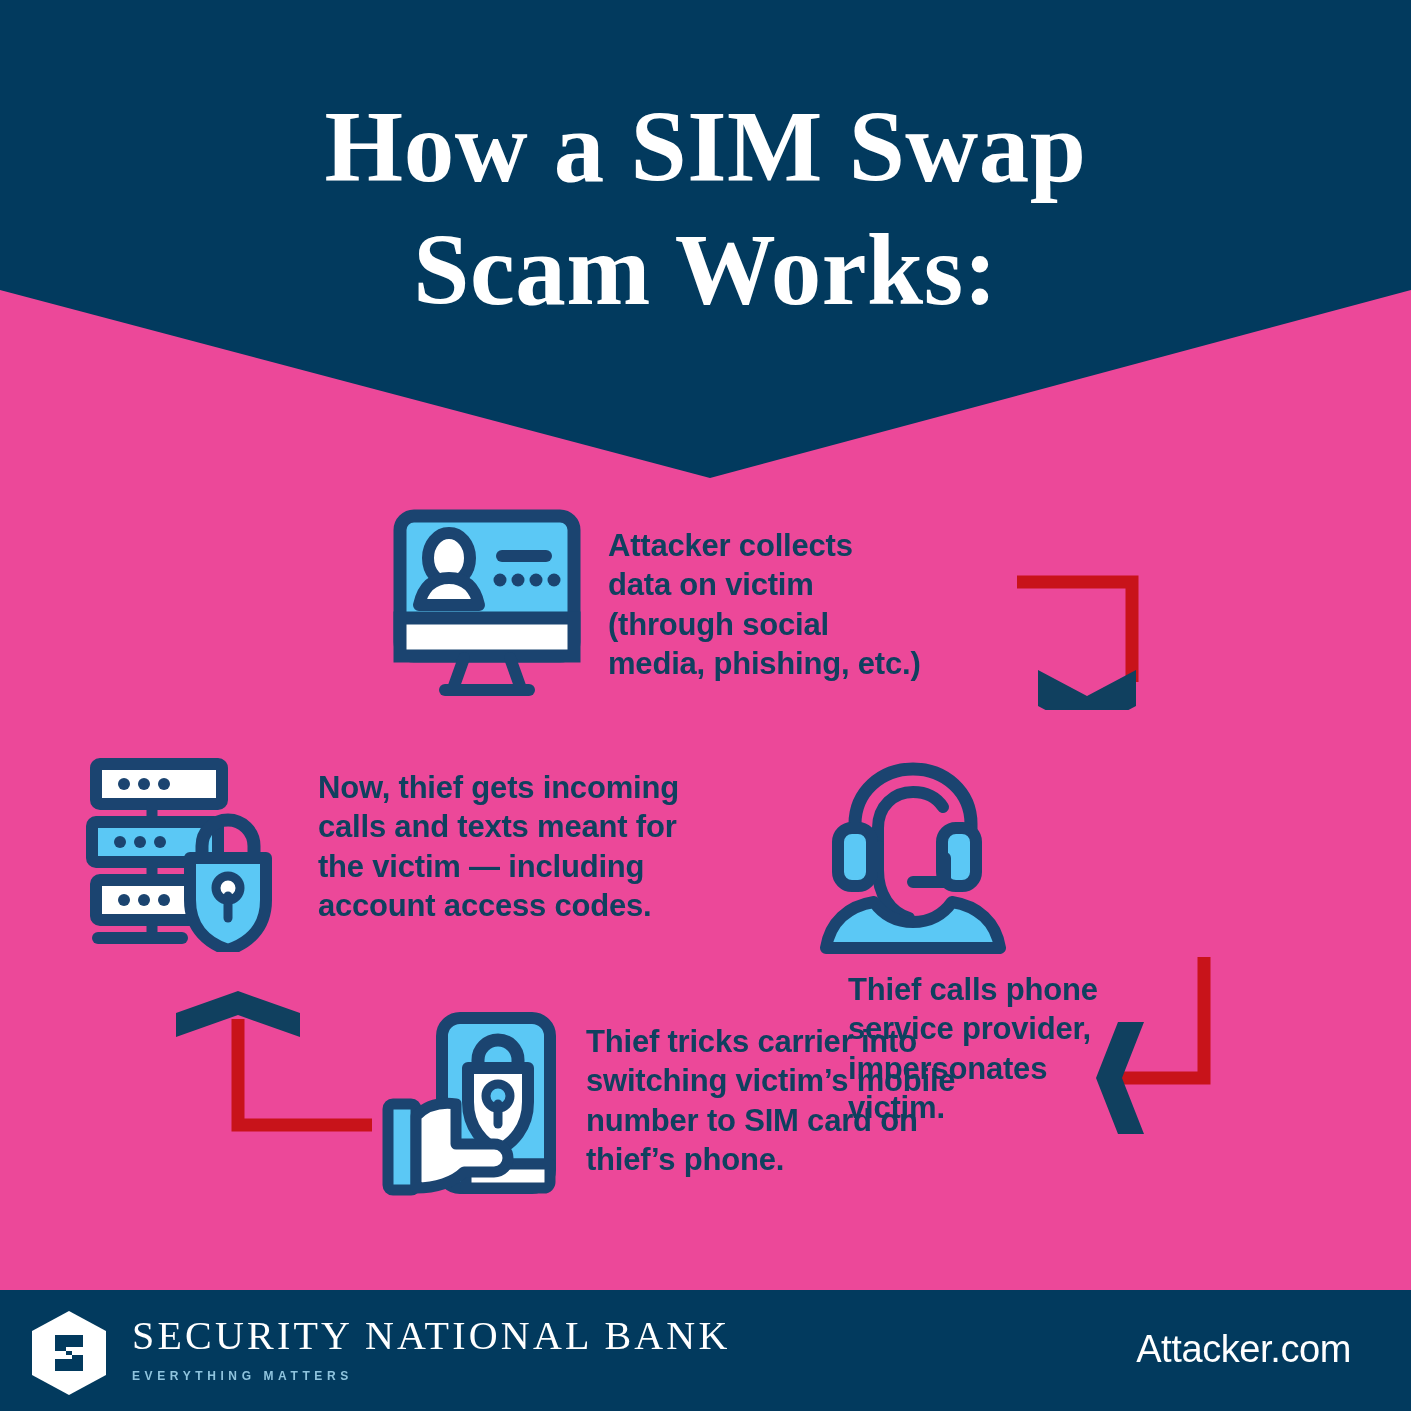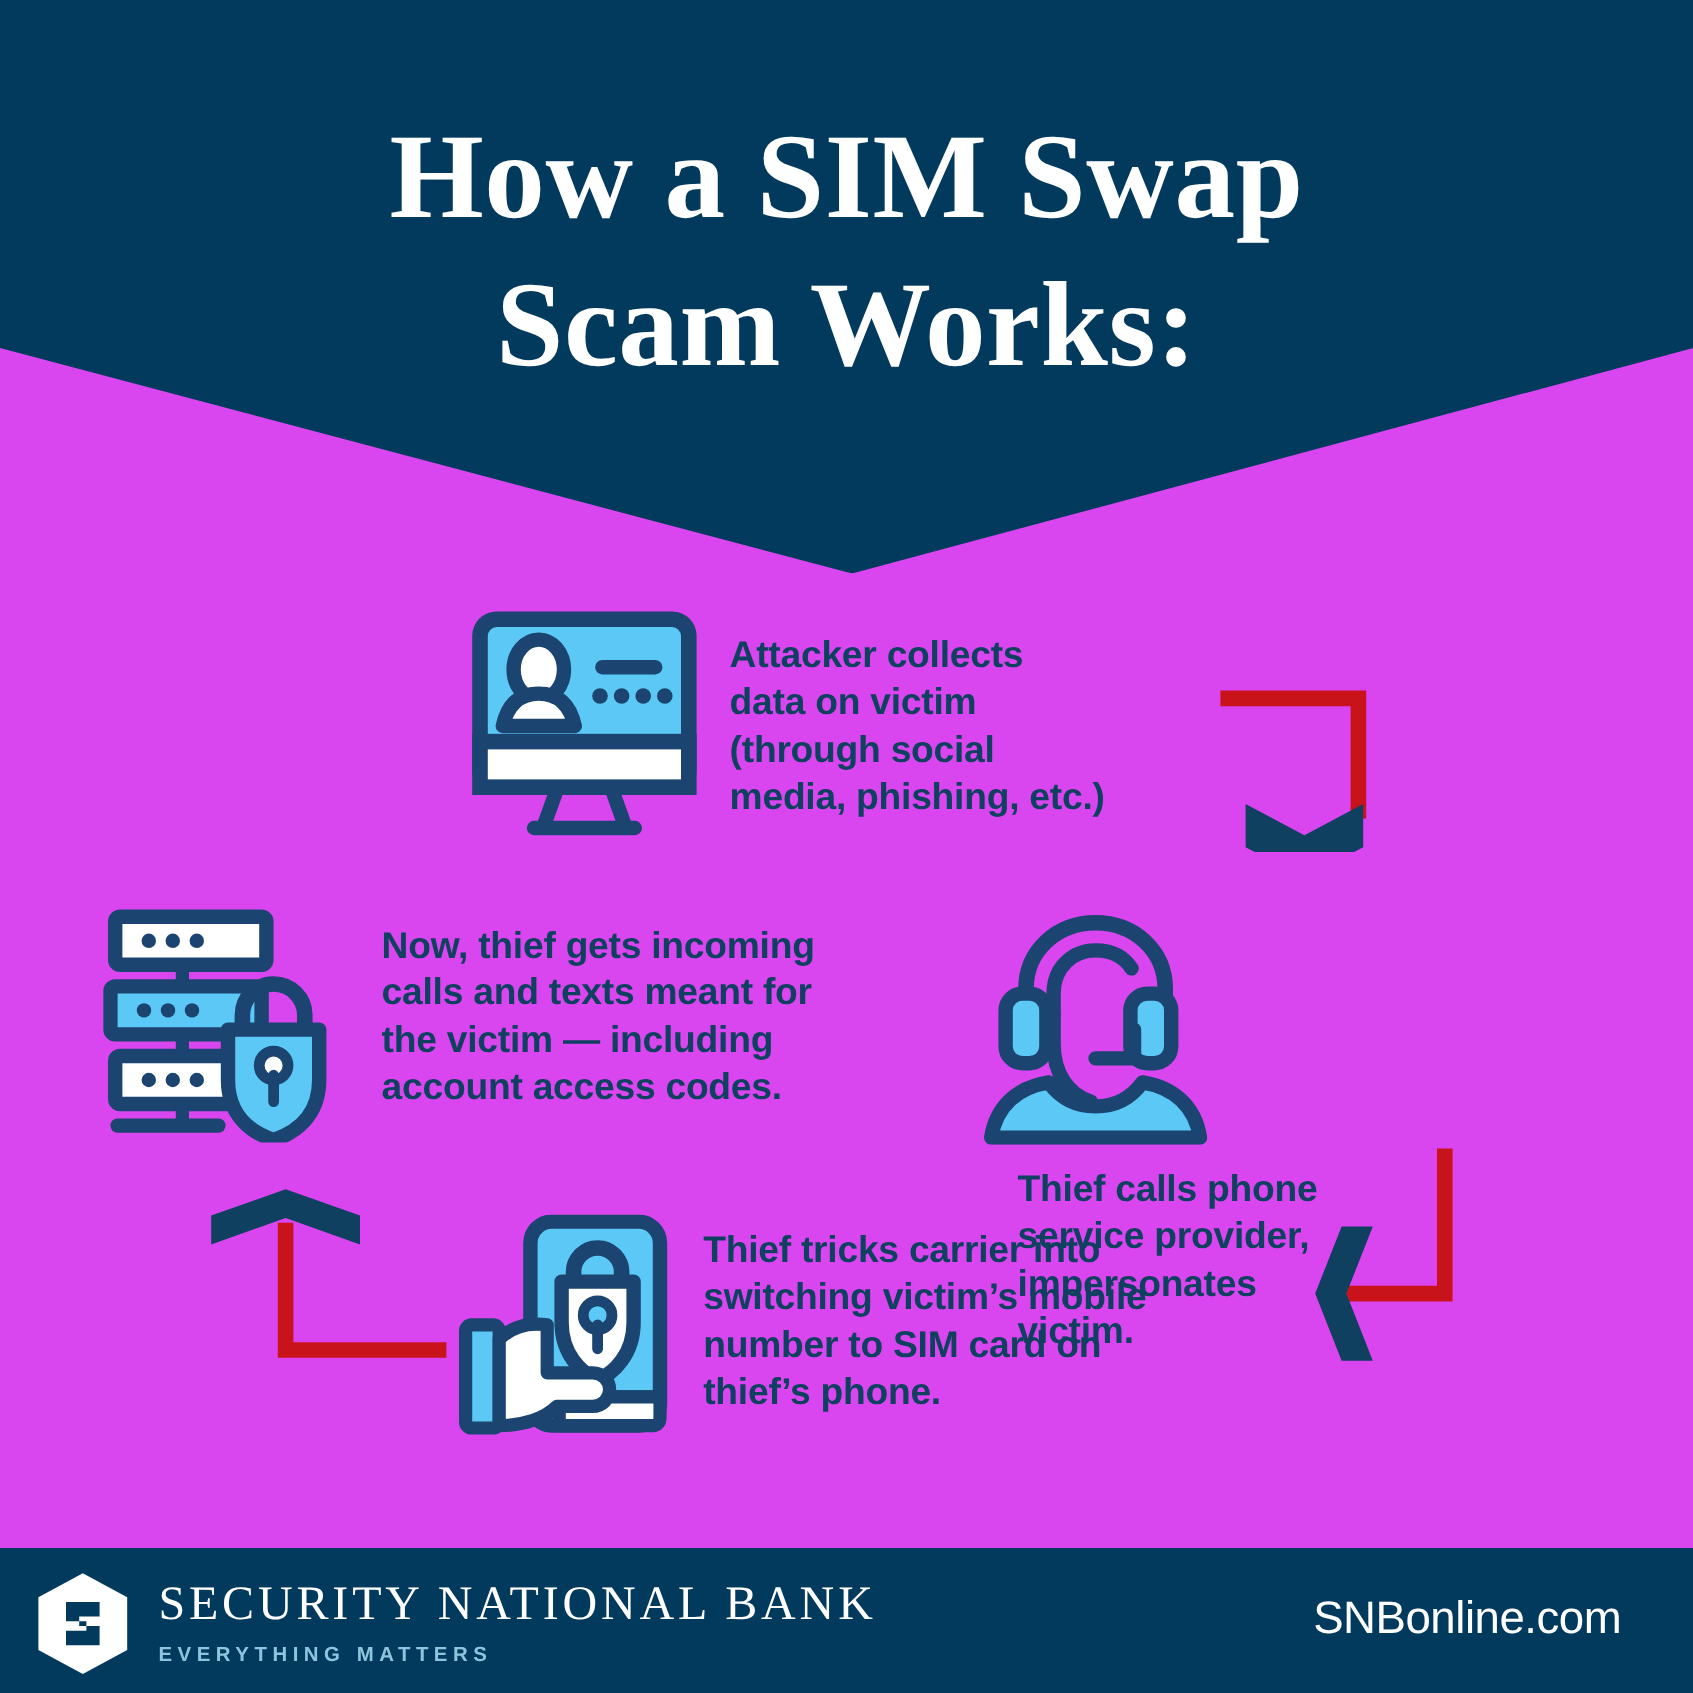--- a/index.html
+++ b/index.html
@@ -4,21 +4,21 @@
 <style>
   html, body {
     margin: 0;
     padding: 0;
     background: #ffffff;
   }
   #page {
     position: relative;
     width: 1411px;
     height: 1411px;
-    background: #d946ef;
+    background: #ec4899;
     overflow: hidden;
     font-family: "Liberation Sans", sans-serif;
   }
 
   
   #header {
     position: absolute;
     left: 0; top: 0;
     width: 1411px;
     height: 478px;
@@ -98,21 +98,21 @@
     font-family: "Liberation Serif", serif;
     font-weight: normal;
     font-size: 40px;
     letter-spacing: 3.2px;
     line-height: 1;
   }
   #footer-brand-tagline {
     color: #8FC4DE;
     font-family: "Liberation Sans", sans-serif;
     font-weight: bold;
-    font-size: 17px;
+    font-size: 12px;
     letter-spacing: 4.6px;
     line-height: 1;
     margin-top: 14px;
   }
   #footer-url {
     position: absolute;
     right: 60px; top: 40px;
     color: #ffffff;
     font-family: "Liberation Sans", sans-serif;
     font-size: 38px;
@@ -247,16 +247,16 @@
     <div id="footer-logo-mark">
       <svg width="78" height="86" viewBox="0 0 78 86" xmlns="http://www.w3.org/2000/svg">
         <path d="M39 1 L76 21 V65 L39 85 L2 65 V21 Z" fill="#FFFFFF"></path>
         <path d="M25 25 h28 v12 H36 v8 h17 v16 H25 v-12 h17 v-8 H25 Z" fill="#023A5E"></path>
       </svg>
     </div>
     <div id="footer-brand">
       <div id="footer-brand-name">SECURITY NATIONAL BANK</div>
       <div id="footer-brand-tagline">EVERYTHING MATTERS</div>
     </div>
-    <div id="footer-url">SNBonline.com</div>
+    <div id="footer-url">Attacker.com</div>
   </div>
 
 </div>
 
 </body></html>

